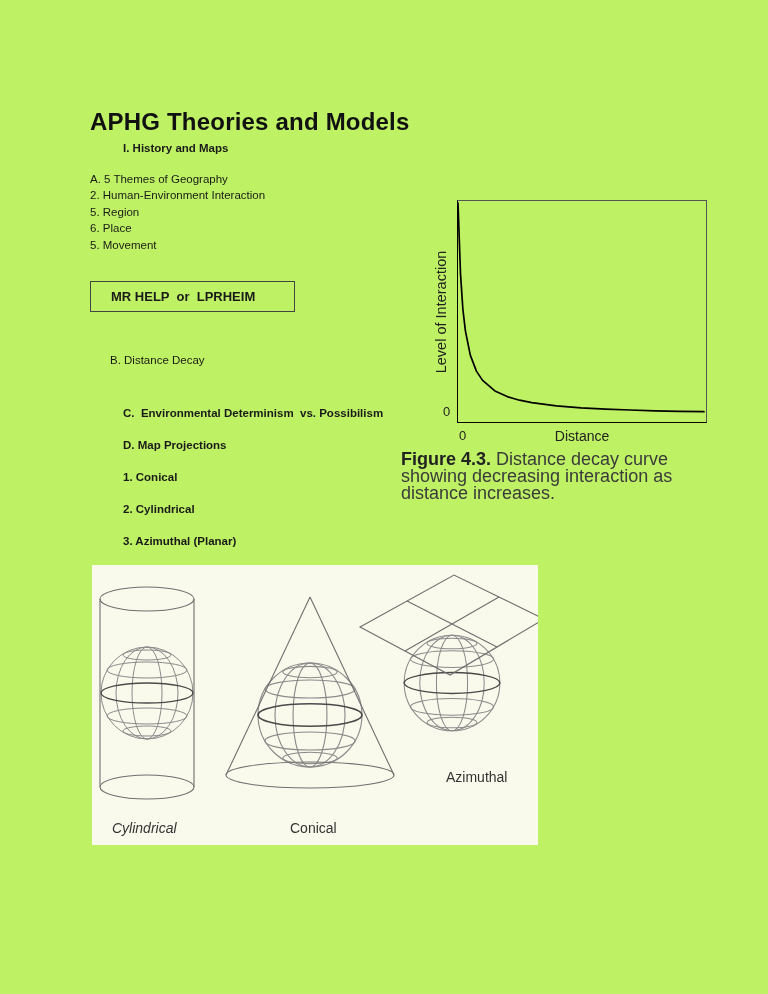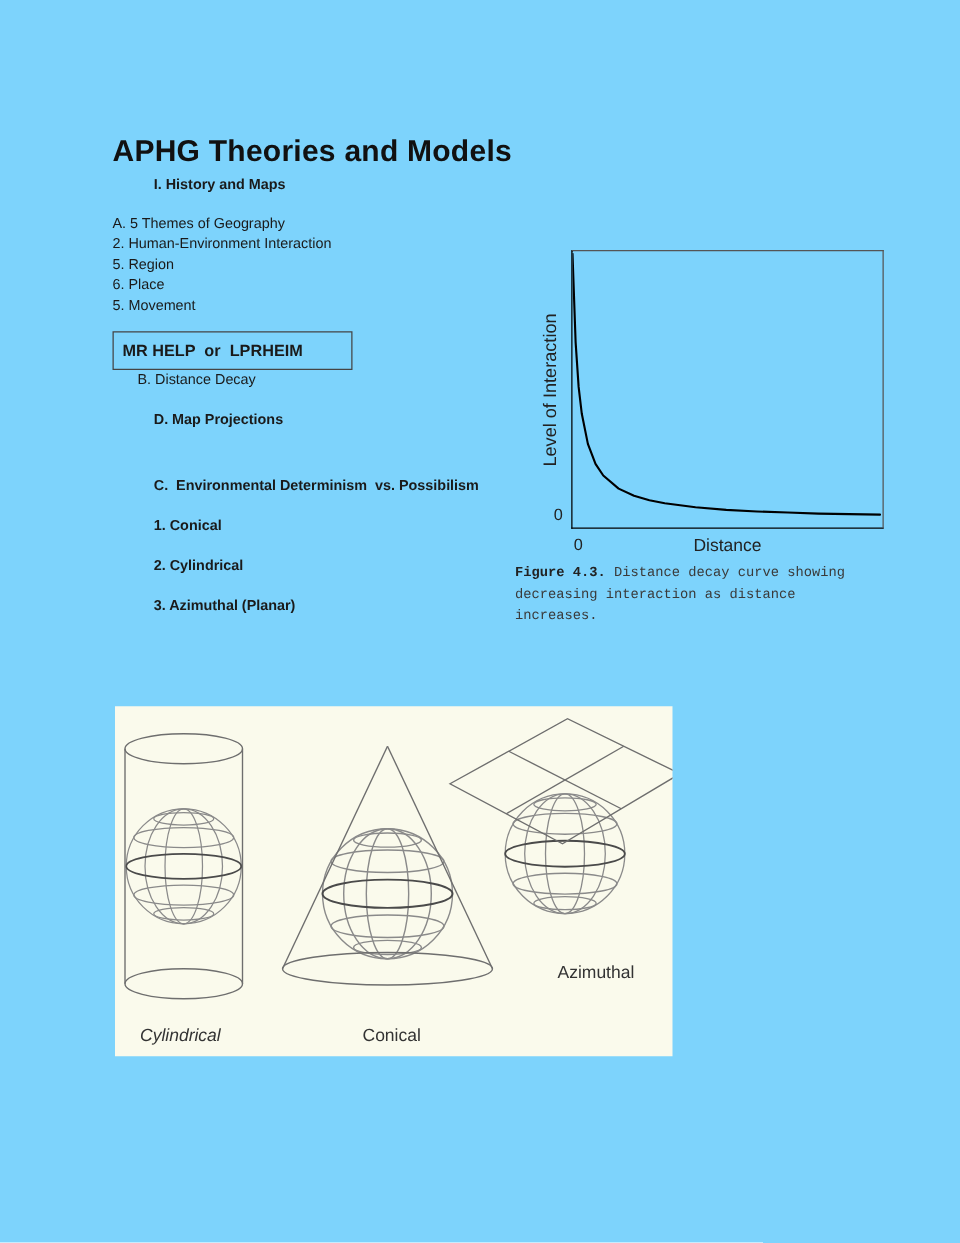--- a/index.html
+++ b/index.html
@@ -1,47 +1,47 @@
 <!DOCTYPE html>
 <html><head>
 <meta charset="utf-8">
 <style>
   html,body{margin:0;padding:0;background:#fff;}
-  .page{position:relative;width:768px;height:994px;background:#7dd3fc;overflow:hidden;
+  .page{position:relative;width:768px;height:994px;background:#bef264;overflow:hidden;
         font-family:"Liberation Sans", sans-serif;color:#1a1a1a;}
 
   .page-title{position:absolute;left:90px;top:92px;font-size:24px;font-weight:bold;
               letter-spacing:0.2px;color:#111;}
 
   .outline{position:absolute;left:90px;top:140px;width:372px;}
   .outline p{margin:0;font-size:11.5px;line-height:16.5px;white-space:pre-wrap;color:#1a1a1a;}
   .outline p.bold{font-weight:bold;margin-left:33px;}
   .outline .gap-md{margin-top:14px;}
-  .outline .gap-lg{padding-left:20px;}
+  .outline .gap-lg{margin-top:40px;padding-left:20px;}
   .outline .gap-xl{margin-top:36px;}
   .outline .gap-sp{margin-top:15.5px;}
 
-  .mnemonic-box{margin-top:12px;width:183px;height:29px;border:1px solid #444;
-                display:flex;align-items:center;padding-left:7px;}
+  .mnemonic-box{margin-top:28px;width:183px;height:29px;border:1px solid #444;
+                display:flex;align-items:center;padding-left:20px;}
   .mnemonic-box span{font-size:13px;font-weight:bold;white-space:pre;}
 
   .chart-block{position:absolute;left:425px;top:200px;width:300px;height:260px;}
   .plot{position:absolute;left:32px;top:0;width:250px;height:223px;
         border:1px solid #555;border-left:1.6px solid #000;border-bottom:1.6px solid #000;
         box-sizing:border-box;}
   .plot svg{position:absolute;left:0;top:0;}
   .ylabel{position:absolute;left:16px;top:112px;transform:translate(-50%,-50%) rotate(-90deg);
           white-space:nowrap;font-size:14.5px;color:#222;}
   .yzero{position:absolute;left:18px;top:204px;font-size:13px;color:#222;}
   .xzero{position:absolute;left:34px;top:228px;font-size:13px;color:#222;}
   .xlabel-row{position:absolute;left:32px;top:228px;width:250px;text-align:center;
               font-size:14px;color:#222;}
 
-  .figure-caption{position:absolute;left:412px;top:451px;width:278px;
-                  font-size:11px;line-height:17px;color:#3a3a3a;font-family:Liberation Mono, monospace;}
+  .figure-caption{position:absolute;left:401px;top:451px;width:278px;
+                  font-size:18px;line-height:17px;color:#3a3a3a;}
   .figure-caption .cap-label{font-weight:bold;color:#222;}
 
   .projection-figure{position:absolute;left:92px;top:565px;width:446px;height:280px;
                      background:#fafaec;}
   .projection-figure svg{position:absolute;left:0;top:0;}
   .proj-label{position:absolute;font-size:14px;color:#333;}
   .proj-label.cyl{left:20px;top:255px;font-style:italic;}
   .proj-label.con{left:198px;top:255px;text-align:right;}
   .proj-label.azi{left:354px;top:204px;}
 
@@ -62,22 +62,22 @@
     <p>2. Human-Environment Interaction</p>
     <p>5. Region</p>
     <p>6. Place</p>
     <p>5. Movement</p>
 
     <div class="mnemonic-box">
       <span>MR HELP  or  LPRHEIM</span>
     </div>
 
     <p class="gap-lg">B. Distance Decay</p>
+    <p class="bold gap-xl">C.  Environmental Determinism  vs. Possibilism</p>
     <p class="bold gap-sp">D. Map Projections</p>
-    <p class="bold gap-xl">C.  Environmental Determinism  vs. Possibilism</p>
     <p class="bold gap-sp">1. Conical</p>
     <p class="bold gap-sp">2. Cylindrical</p>
     <p class="bold gap-sp">3. Azimuthal (Planar)</p>
   </div>
 
   <div class="chart-block">
     <div class="ylabel">Level of Interaction</div>
     <div class="plot">
       <svg width="248" height="221" viewBox="0 0 248 221">
           <polyline points="0.0,2.0 2.5,72.9 4.9,108.5 7.4,129.8 12.3,154.1 18.4,170.1 24.6,179.4 36.9,189.9 49.2,195.6 61.5,199.2 73.8,201.6 98.4,204.8 123.0,206.9 147.6,208.2 172.2,209.0 196.8,209.9 221.4,210.3 246.0,210.7" fill="none" stroke="#000" stroke-width="1.7" stroke-linejoin="round" stroke-linecap="round"></polyline>

